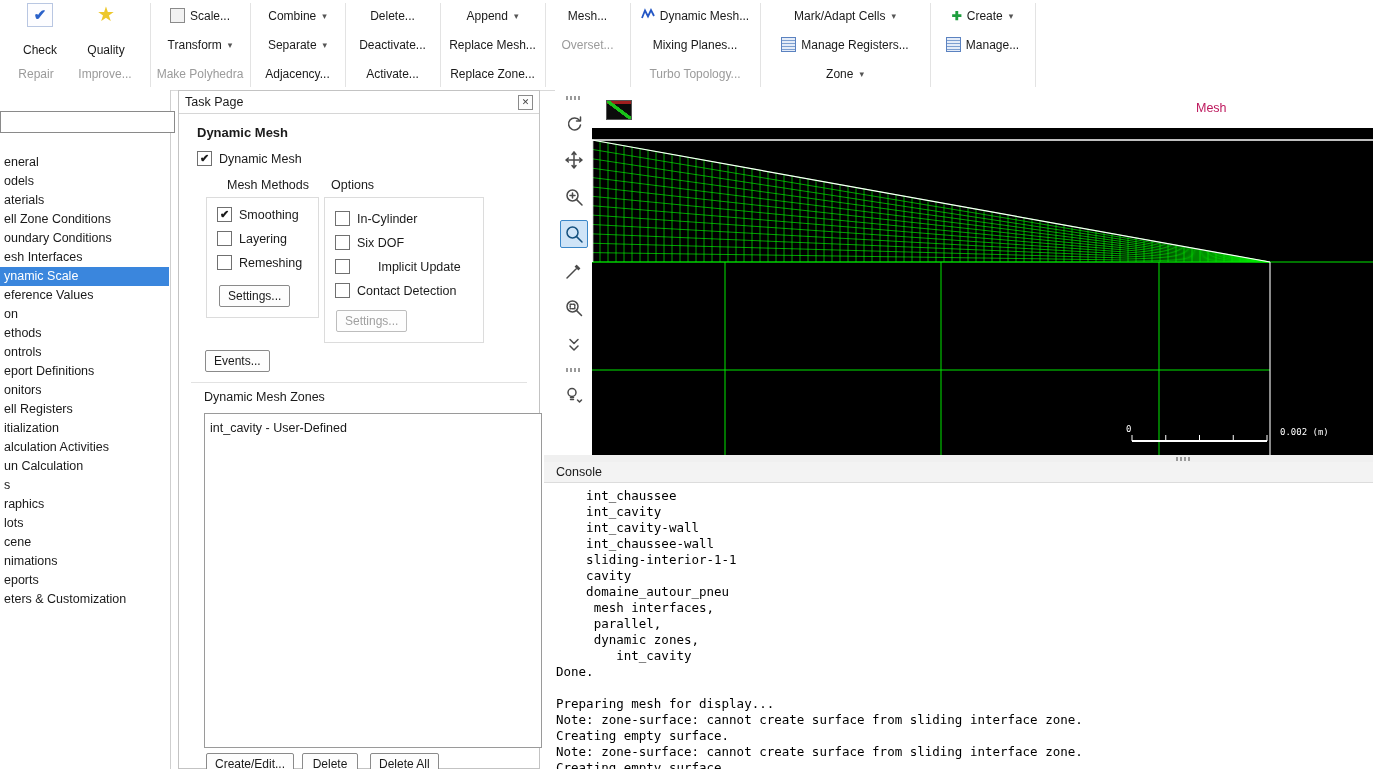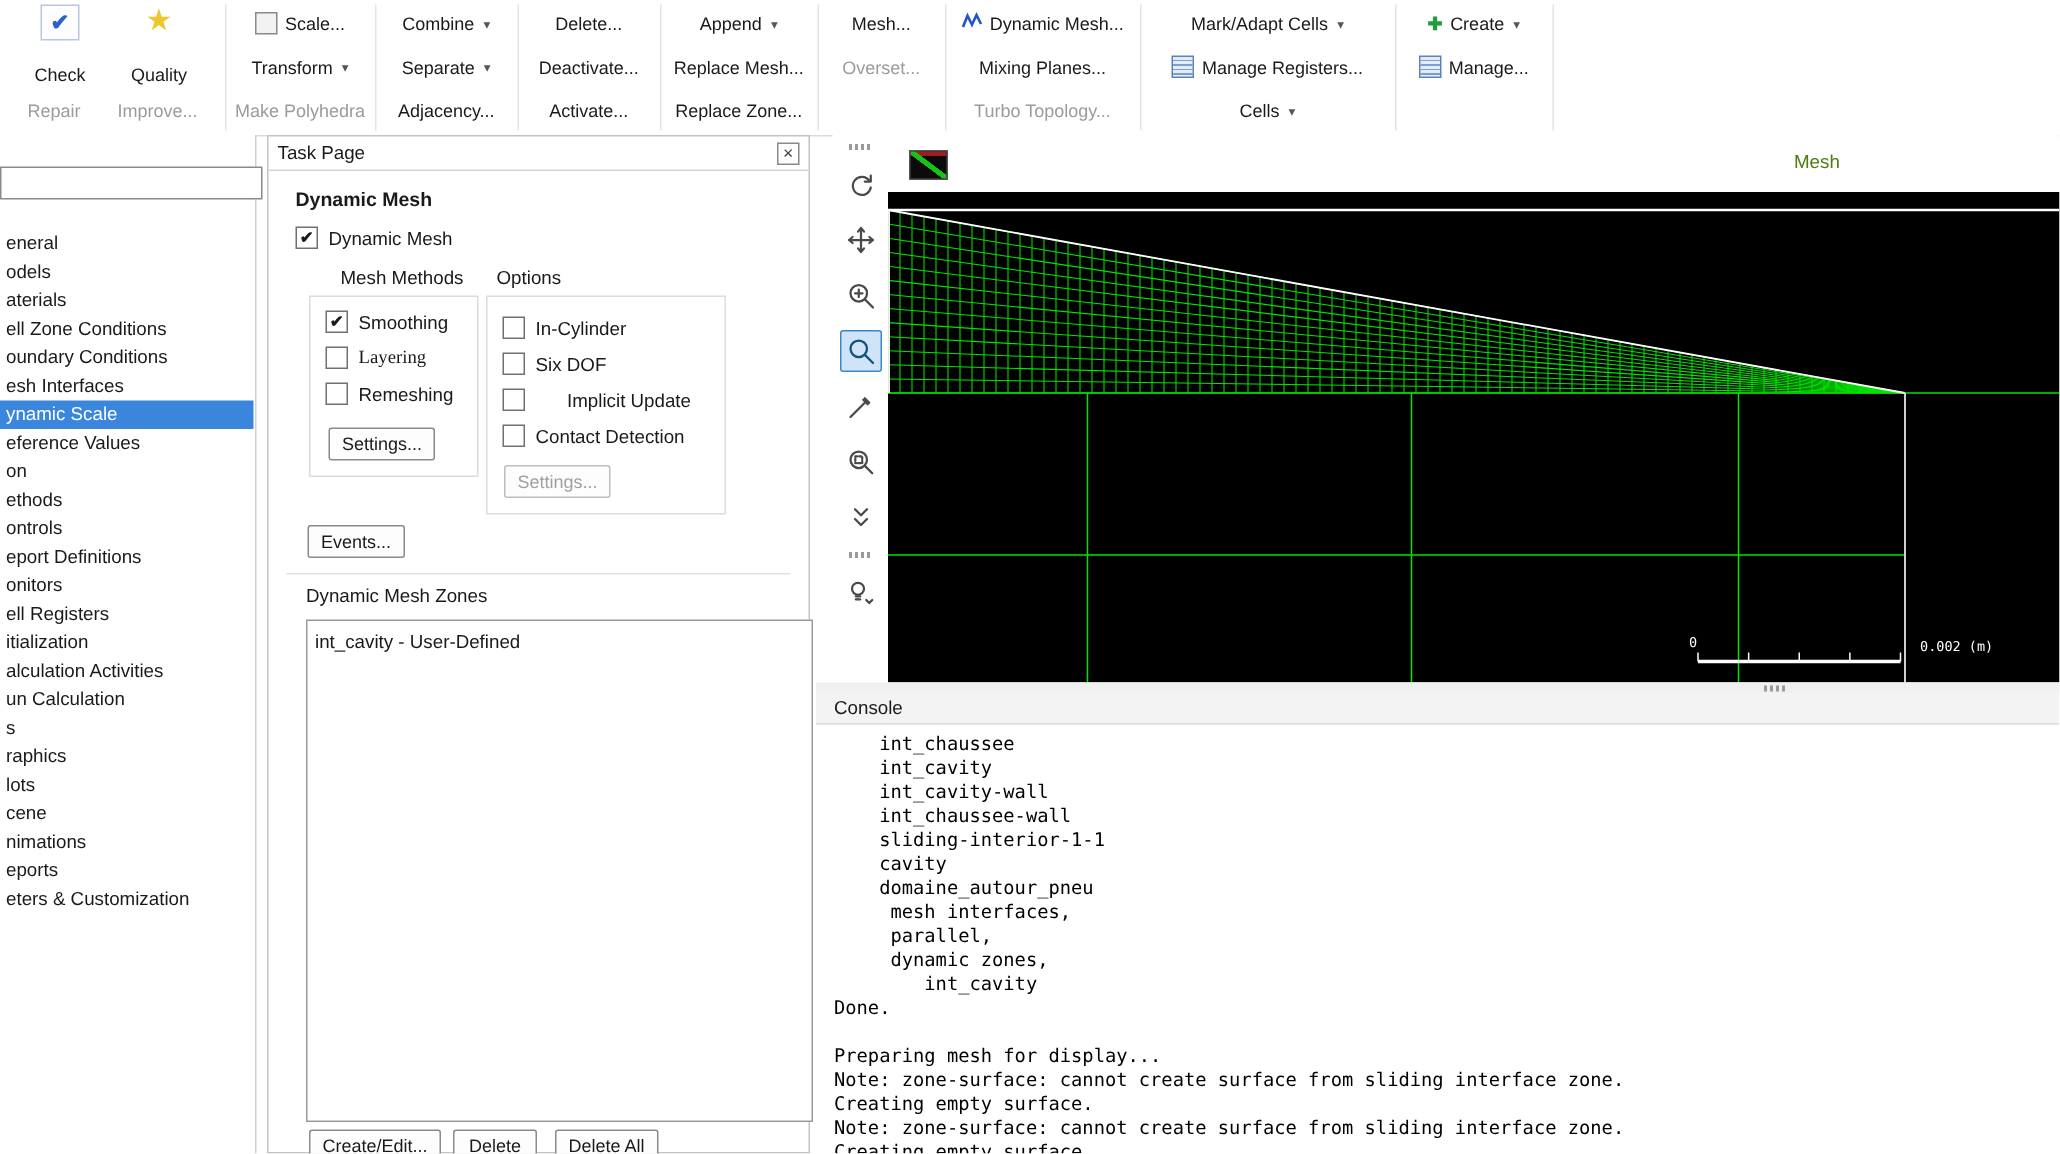--- a/index.html
+++ b/index.html
@@ -77,21 +77,21 @@
   .tool svg{stroke:#4a4a4a;fill:none;stroke-width:1.5;stroke-linecap:round;stroke-linejoin:round;}
   .tool.selected svg{stroke:#14507e;}
 
   .gfx-main{position:absolute;left:592px;top:90px;width:781px;height:365px;}
   .gfx-titlebar{position:absolute;left:0;top:0;right:0;height:38px;background:#fff;}
   .gfx-logo{position:absolute;left:14px;top:10px;width:24px;height:18px;border:1px solid #555;
             background:
               linear-gradient(to top right,transparent 44%,#19c119 45%,#19c119 56%,transparent 57%),
               linear-gradient(#9e1e1e 0 3px,transparent 3px),
               #0b0b0b;}
-  .gfx-title{position:absolute;left:604px;top:11px;font-size:12.5px;color:#4d7c0f;}
+  .gfx-title{position:absolute;left:604px;top:11px;font-size:12.5px;color:#be185d;}
   .gfx-canvas{position:absolute;left:0;top:38px;right:0;height:327px;background:#000;}
   .gfx-canvas svg{position:absolute;inset:0;}
   .scale-label{position:absolute;color:#fff;font-size:9px;font-family:"DejaVu Sans Mono",monospace;}
 
   
   .console{position:absolute;left:544px;top:455px;right:0;bottom:0;background:#fff;}
   .splitter{position:absolute;left:0;top:0;right:0;height:7px;background:#f0f0f0;}
   .splitter .grip{position:absolute;left:632px;top:2px;}
   .console-header{position:absolute;left:0;top:7px;right:0;height:20px;background:#f3f3f3;
                   border-bottom:1px solid #dcdcdc;display:flex;align-items:center;
@@ -202,21 +202,21 @@
 
     <div class="rcell" style="left:760px;top:2px;width:170px">
       <span>Mark/Adapt Cells</span>
         <span class="caret">▾</span>
     </div>
     <div class="rcell" style="left:760px;top:31px;width:170px">
       <span class="mini-icon registers"></span>
       <span>Manage Registers...</span>
     </div>
     <div class="rcell" style="left:760px;top:60px;width:170px">
-      <span>Cells</span>
+      <span>Zone</span>
         <span class="caret">▾</span>
     </div>
 
     <div class="rcell" style="left:930px;top:2px;width:105px">
       <span style="color:#1e9e3e;font-weight:bold">✚</span>
       <span>Create</span>
         <span class="caret">▾</span>
     </div>
     <div class="rcell" style="left:930px;top:31px;width:105px">
       <span class="mini-icon manage"></span>
@@ -294,21 +294,21 @@
     <div class="tp-col-label" style="left:48px;top:87px">Mesh Methods</div>
     <div class="tp-col-label" style="left:152px;top:87px">Options</div>
 
     <div class="group-box" style="left:27px;top:106px;width:111px;height:119px">
 
         <label class="cb-row checked" style="position:relative;left:10px;margin-top:9px;">
           <span class="cb"></span>
           <span>Smoothing</span>
         </label>
 
-        <label class="cb-row" style="position:relative;left:10px;margin-top:9px;font-family:Liberation Serif, serif;">
+        <label class="cb-row" style="position:relative;left:10px;margin-top:9px;">
           <span class="cb"></span>
           <span>Layering</span>
         </label>
 
         <label class="cb-row" style="position:relative;left:10px;margin-top:9px;">
           <span class="cb"></span>
           <span>Remeshing</span>
         </label>
 
       <button class="win-btn" style="left:12px;top:87px">Settings...</button>

